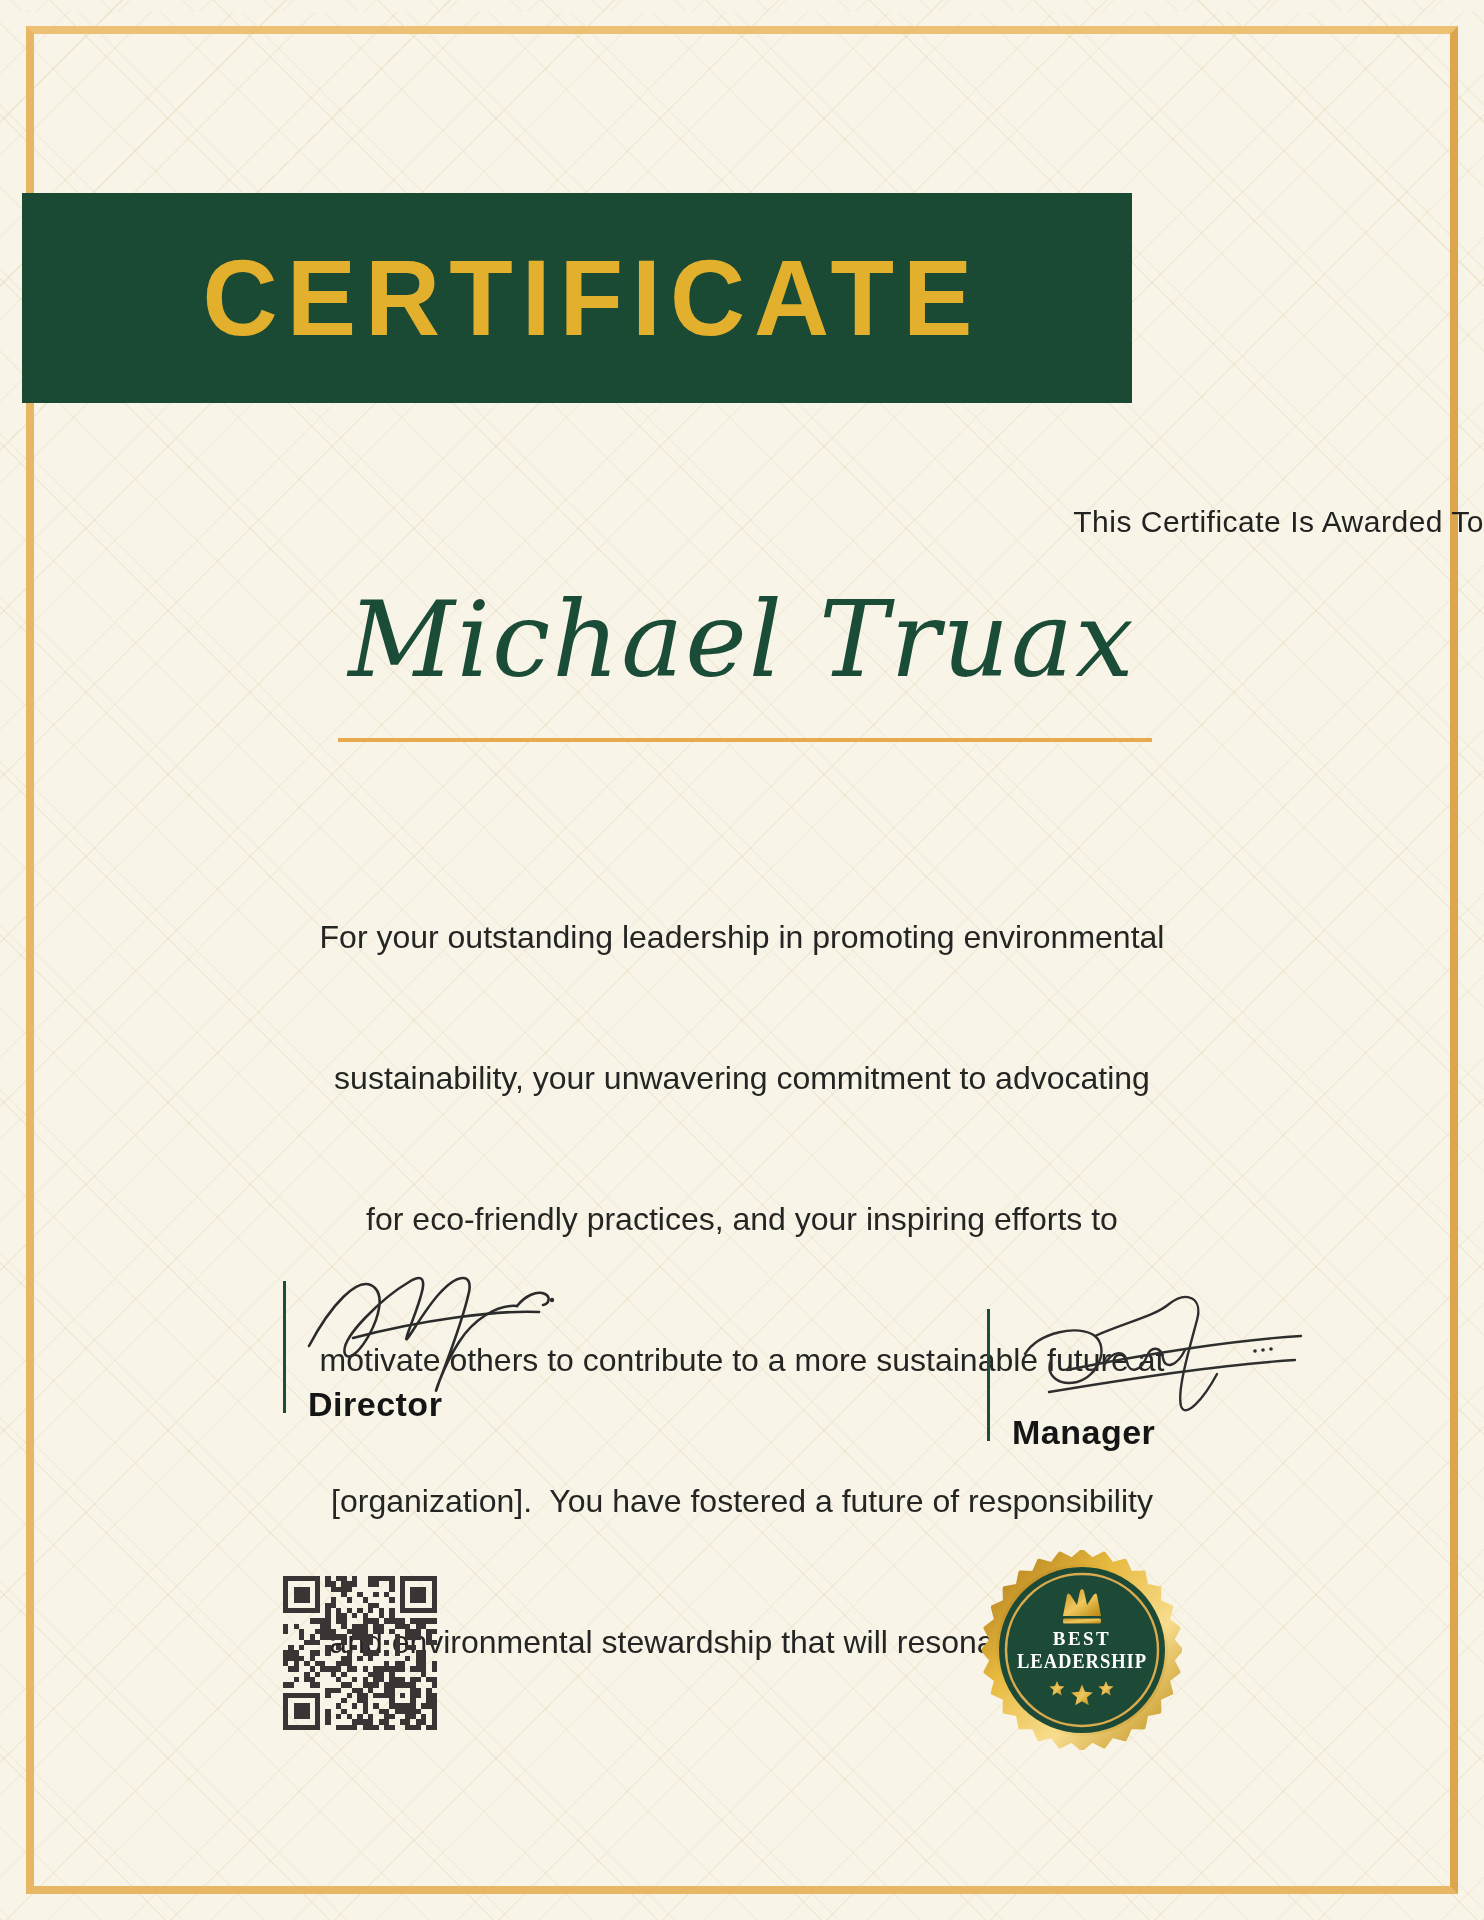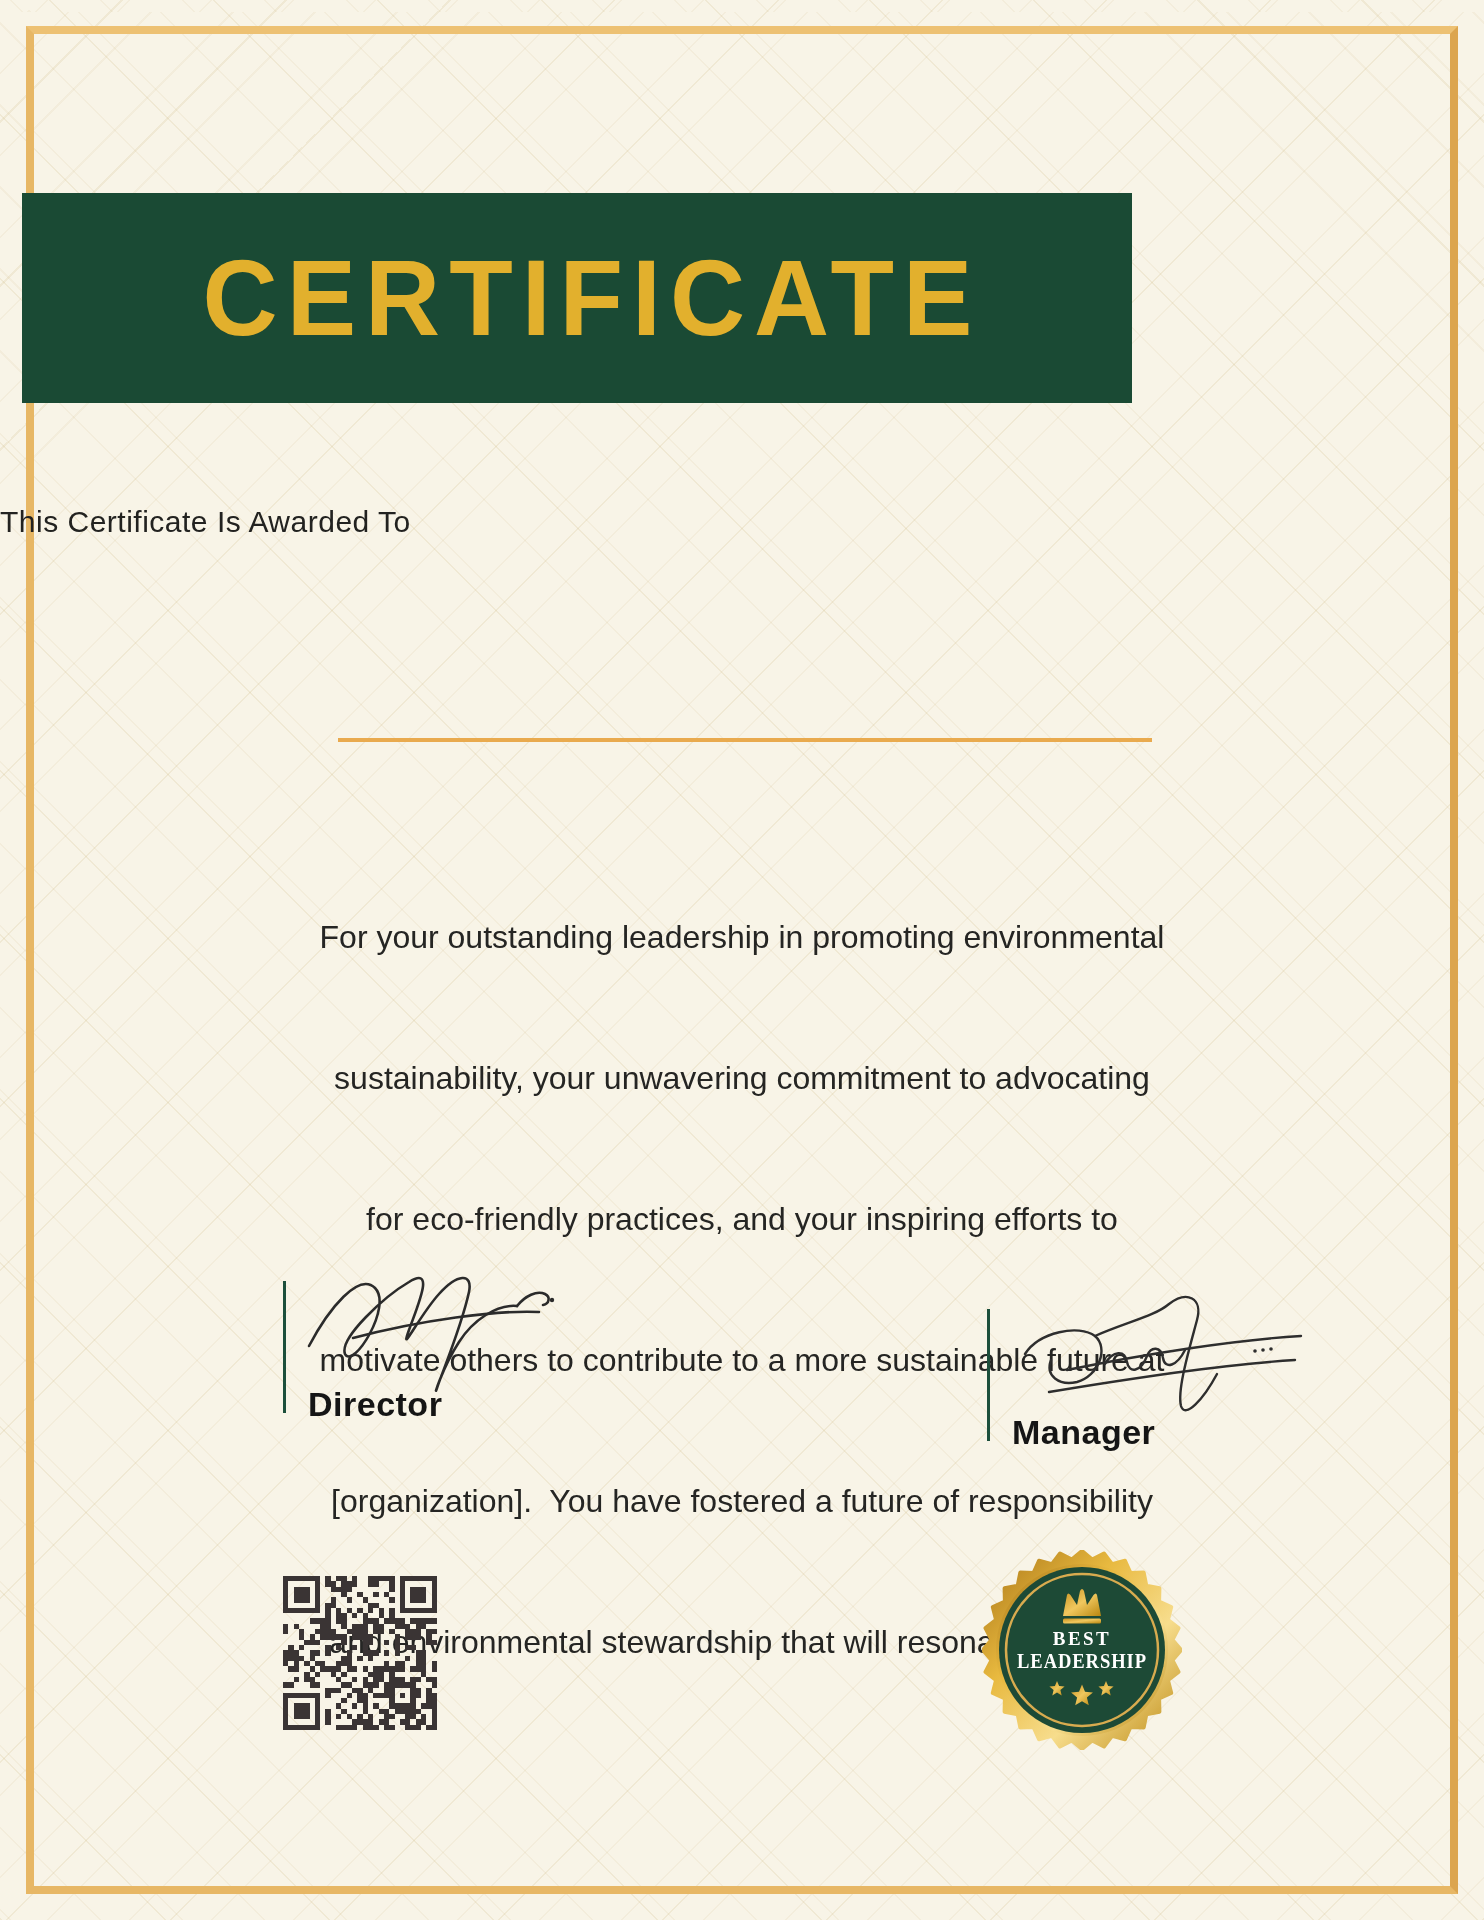--- a/index.html
+++ b/index.html
@@ -27,21 +27,21 @@
     position:absolute;left:22px;top:193px;width:1110px;height:210px;z-index:2;
     background:#1a4a34;display:flex;align-items:center;justify-content:center;
     padding-left:30px;box-sizing:border-box;
   }
   .banner .title{
     color:#e2b02d;font-weight:bold;font-size:104px;letter-spacing:9px;
     white-space:nowrap;transform:scaleY(1.04);
   }
   .intro{
     position:absolute;left:0;top:505px;width:1484px;z-index:2;
-    text-align:left;font-size:30px;letter-spacing:.5px;color:#222220;
+    text-align:right;font-size:30px;letter-spacing:.5px;color:#222220;
   }
   .recipient{
     position:absolute;left:0;top:570px;width:1484px;z-index:2;
     text-align:center;font-family:"DejaVu Serif",serif;font-style:italic;
     font-size:104px;line-height:1.35;color:#1b4c38;letter-spacing:2px;
   }
   .name-underline{
     position:absolute;left:338px;top:738px;width:814px;height:4px;z-index:2;
     background:#e9aa4e;
   }
@@ -77,20 +77,21 @@
 
 <div class="page">
   <div class="pattern"></div>
   <div class="frame"></div>
 
   <div class="banner">
     <div class="title">CERTIFICATE</div>
   </div>
 
   <div class="intro">This Certificate Is Awarded To</div>
+  <div class="recipient">Michael Truax</div>
   <div class="name-underline"></div>
 
   <div class="body-text">
     <div>For your outstanding leadership in promoting environmental</div>
     <div>sustainability, your unwavering commitment to advocating</div>
     <div>for eco-friendly practices, and your inspiring efforts to</div>
     <div>motivate others to contribute to a more sustainable future at</div>
     <div>[organization].  You have fostered a future of responsibility</div>
     <div>and environmental stewardship that will resonate for years</div>
   </div>

